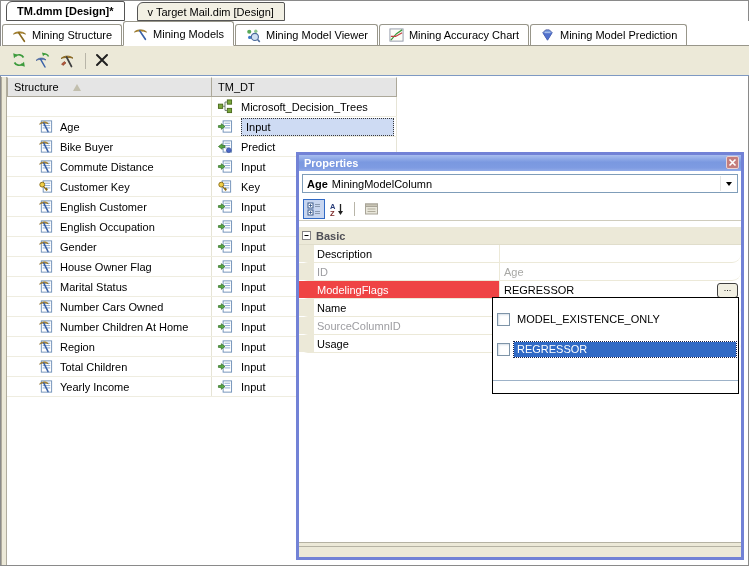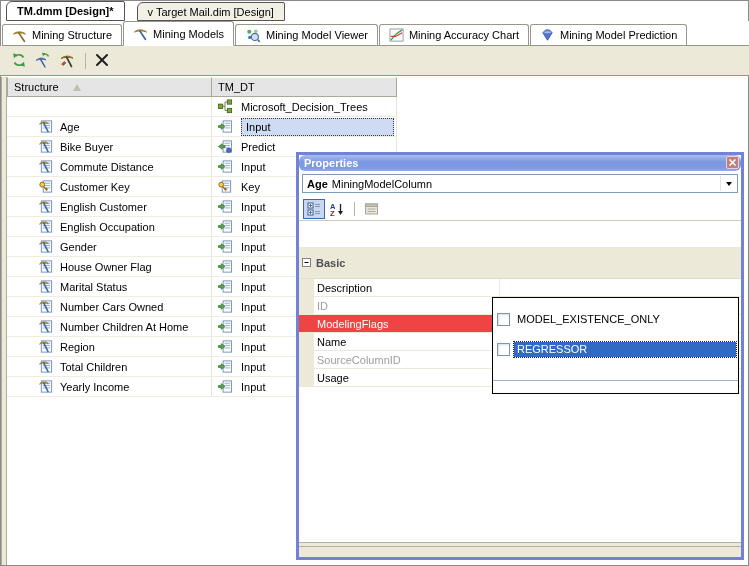--- a/index.html
+++ b/index.html
@@ -41,39 +41,39 @@
   .cell-u{width:185px;box-sizing:border-box;display:flex;align-items:center;padding-left:5px;
           border-right:1px solid #E6E4D6;}
   .cell-s .icn{margin-right:6px;display:flex;}
   .cell-u .icn{margin-right:8px;display:flex;}
   .selbox{flex:1;height:18px;margin-right:2px;background:#CEDBF3;border:1px dotted #3a3a3a;
           box-sizing:border-box;display:flex;align-items:center;padding-left:4px;}
   
   .props{position:absolute;left:296px;top:152px;width:448px;height:408px;background:#fff;
          border:3px solid #7282D6;box-sizing:border-box;z-index:10;}
   .ptitle{height:16px;background:linear-gradient(180deg,#A8BEEF 0%,#7A98E0 45%,#7E9BE2 80%,#93ACE8 100%);
-          color:#fff;font-weight:bold;display:flex;align-items:center;padding-left:5px;position:relative;border-radius:6px;}
+          color:#fff;font-weight:bold;display:flex;align-items:center;padding-left:5px;position:relative;}
   .pclose{position:absolute;right:2px;top:1px;width:13px;height:13px;background:#C47D7D;
           border:1px solid #EAD2D2;border-radius:2px;display:flex;align-items:center;justify-content:center;box-sizing:border-box;}
   .pcombo{position:absolute;left:3px;right:3px;top:19px;height:19px;border:1px solid #7F9DB9;background:#fff;
           display:flex;align-items:center;padding-left:4px;box-sizing:border-box;}
   .pcombo .objname{font-weight:bold;margin-right:4px;}
   .combo-arrow-zone{position:absolute;right:1px;top:1px;bottom:1px;width:15px;background:#fff;
           border-left:1px solid #E4E4E4;display:flex;align-items:center;justify-content:center;}
   .combo-arrow{width:0;height:0;border-left:3.5px solid transparent;border-right:3.5px solid transparent;border-top:4px solid #000;}
   .ptoolbar{position:absolute;left:0;right:0;top:42px;height:24px;display:flex;align-items:center;
             padding-left:4px;border-bottom:1px solid #CFCCBD;box-sizing:border-box;}
   .ptb-btn{width:22px;height:20px;display:flex;align-items:center;justify-content:center;margin-right:1px;box-sizing:border-box;}
   .ptb-btn.selected{background:#C8D6F0;border:1px solid #316AC5;}
   .ptb-sep{width:1px;height:14px;background:#B8B5A8;margin:0 5px;}
   .pgrid{position:absolute;left:0;right:0;top:72px;}
-  .pcat{height:32px;background:#ECE9D8;display:flex;align-items:center;box-sizing:border-box;border-bottom:1px solid #E0DDCB;margin-top:20px;}
+  .pcat{height:18px;background:#ECE9D8;display:flex;align-items:center;box-sizing:border-box;border-bottom:1px solid #E0DDCB;}
   .pcat .minus{margin-left:3px;margin-right:5px;display:flex;}
   .pcat .catlabel{font-weight:bold;color:#4F4F56;}
-  .prow{display:flex;height:18px;box-sizing:border-box;border-bottom:1px solid #ECE9D8;}
+  .prow{display:flex;height:18px;box-sizing:border-box;border-bottom:1px solid #ECE9D8;border-radius:9px;}
   .pgut{width:15px;background:#ECE9D8;box-sizing:border-box;}
   .plabel{width:186px;box-sizing:border-box;display:flex;align-items:center;padding-left:3px;border-right:1px solid #ECE9D8;}
   .pvalue{flex:1;display:flex;align-items:center;padding-left:4px;position:relative;}
   .prow.sel .pgut,.prow.sel .plabel{background:#ef4444;color:#fff;}
   .prow.ro .plabel{color:#9D9DA1;}
   .pvalue.ro{color:#A8A8A5;}
   .dots-btn{position:absolute;right:3px;top:2px;width:19px;height:13px;background:#F1EFE2;border:1px solid #404040;
             border-radius:3px;font-size:9px;line-height:9px;text-align:center;}
   .pbottom{position:absolute;left:0;right:0;bottom:0;height:14px;background:#ECE9D8;border-top:1px solid #B5B2A3;}
   .pbottom .groove{margin-top:3px;height:1px;background:#B5B2A3;}

